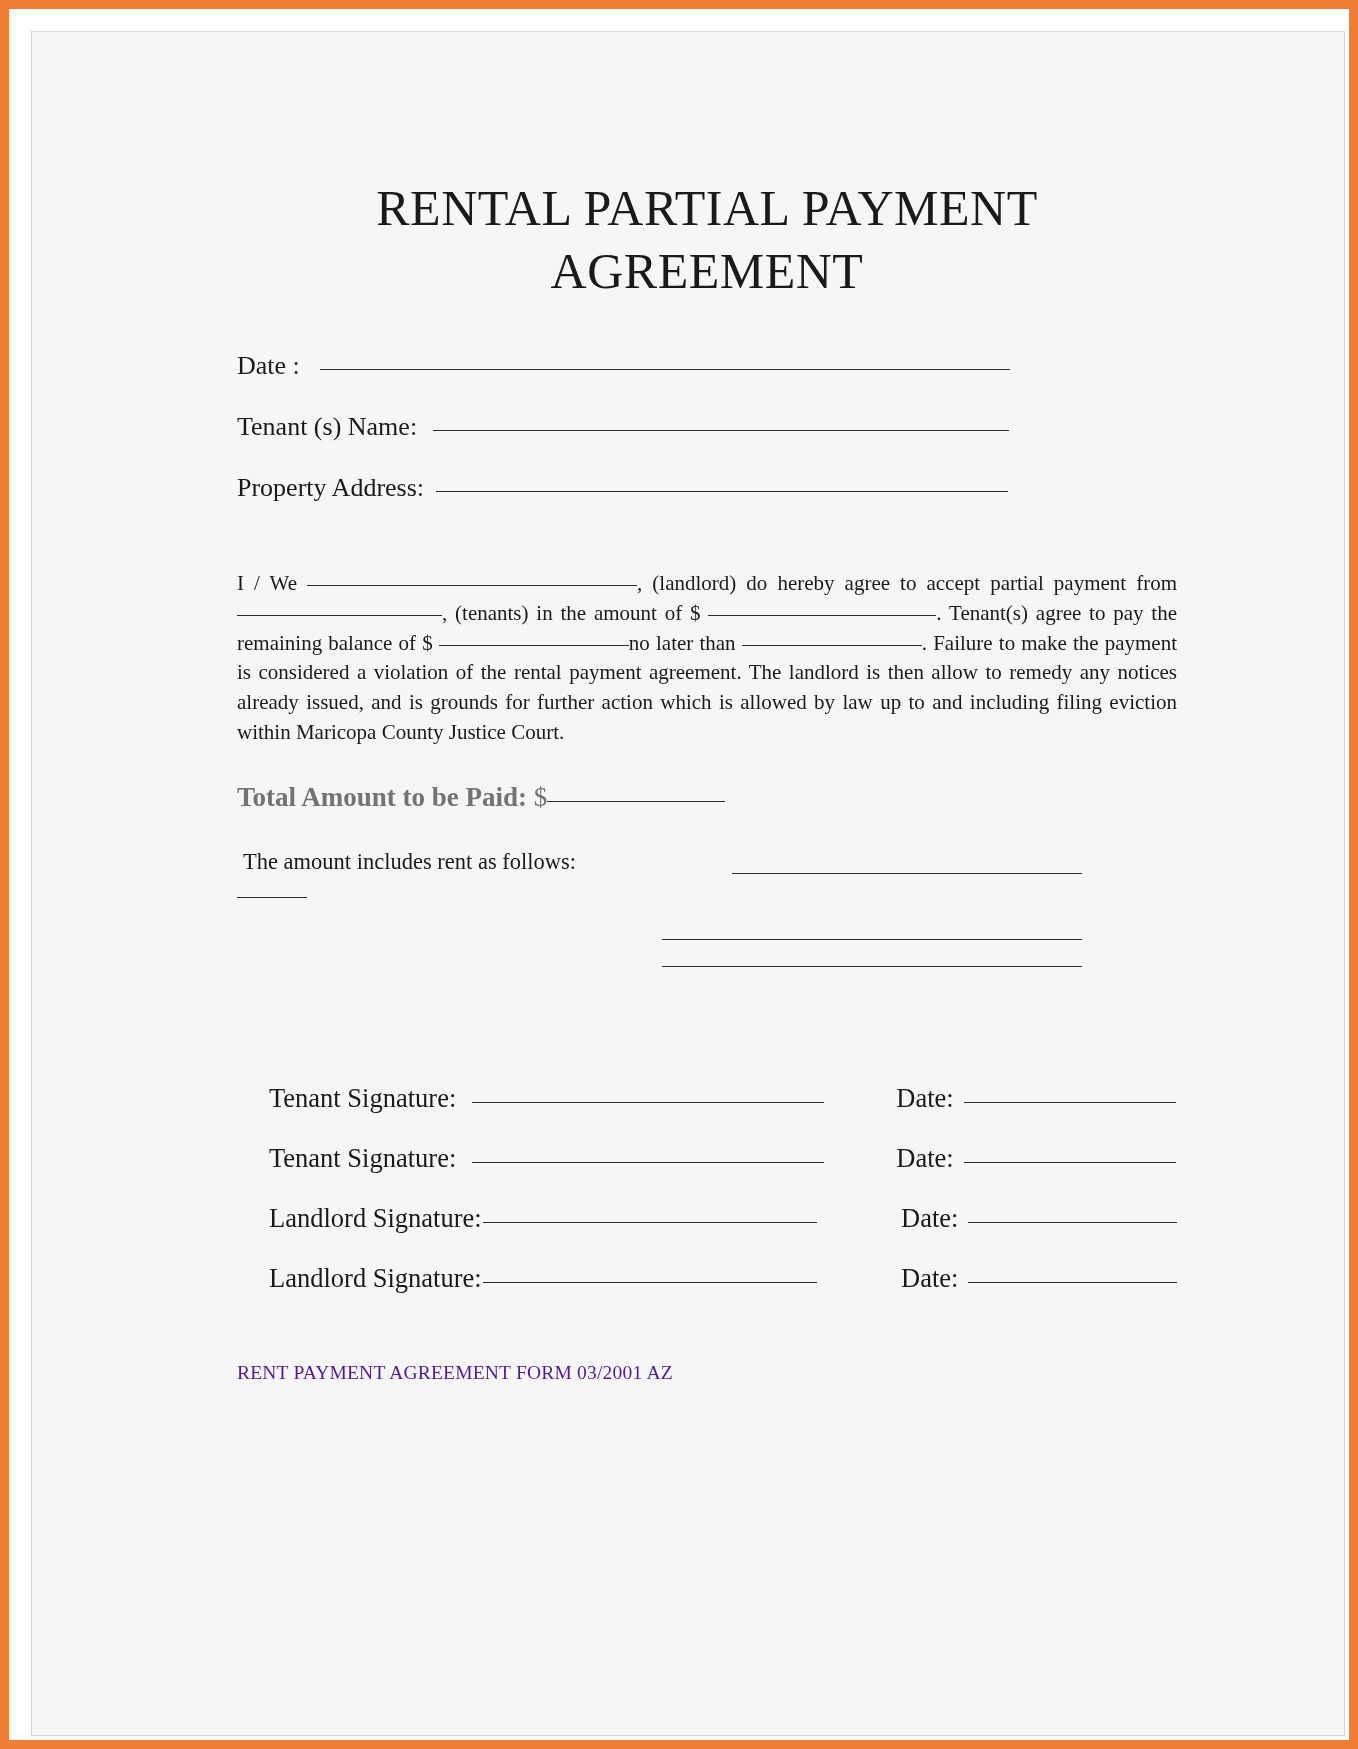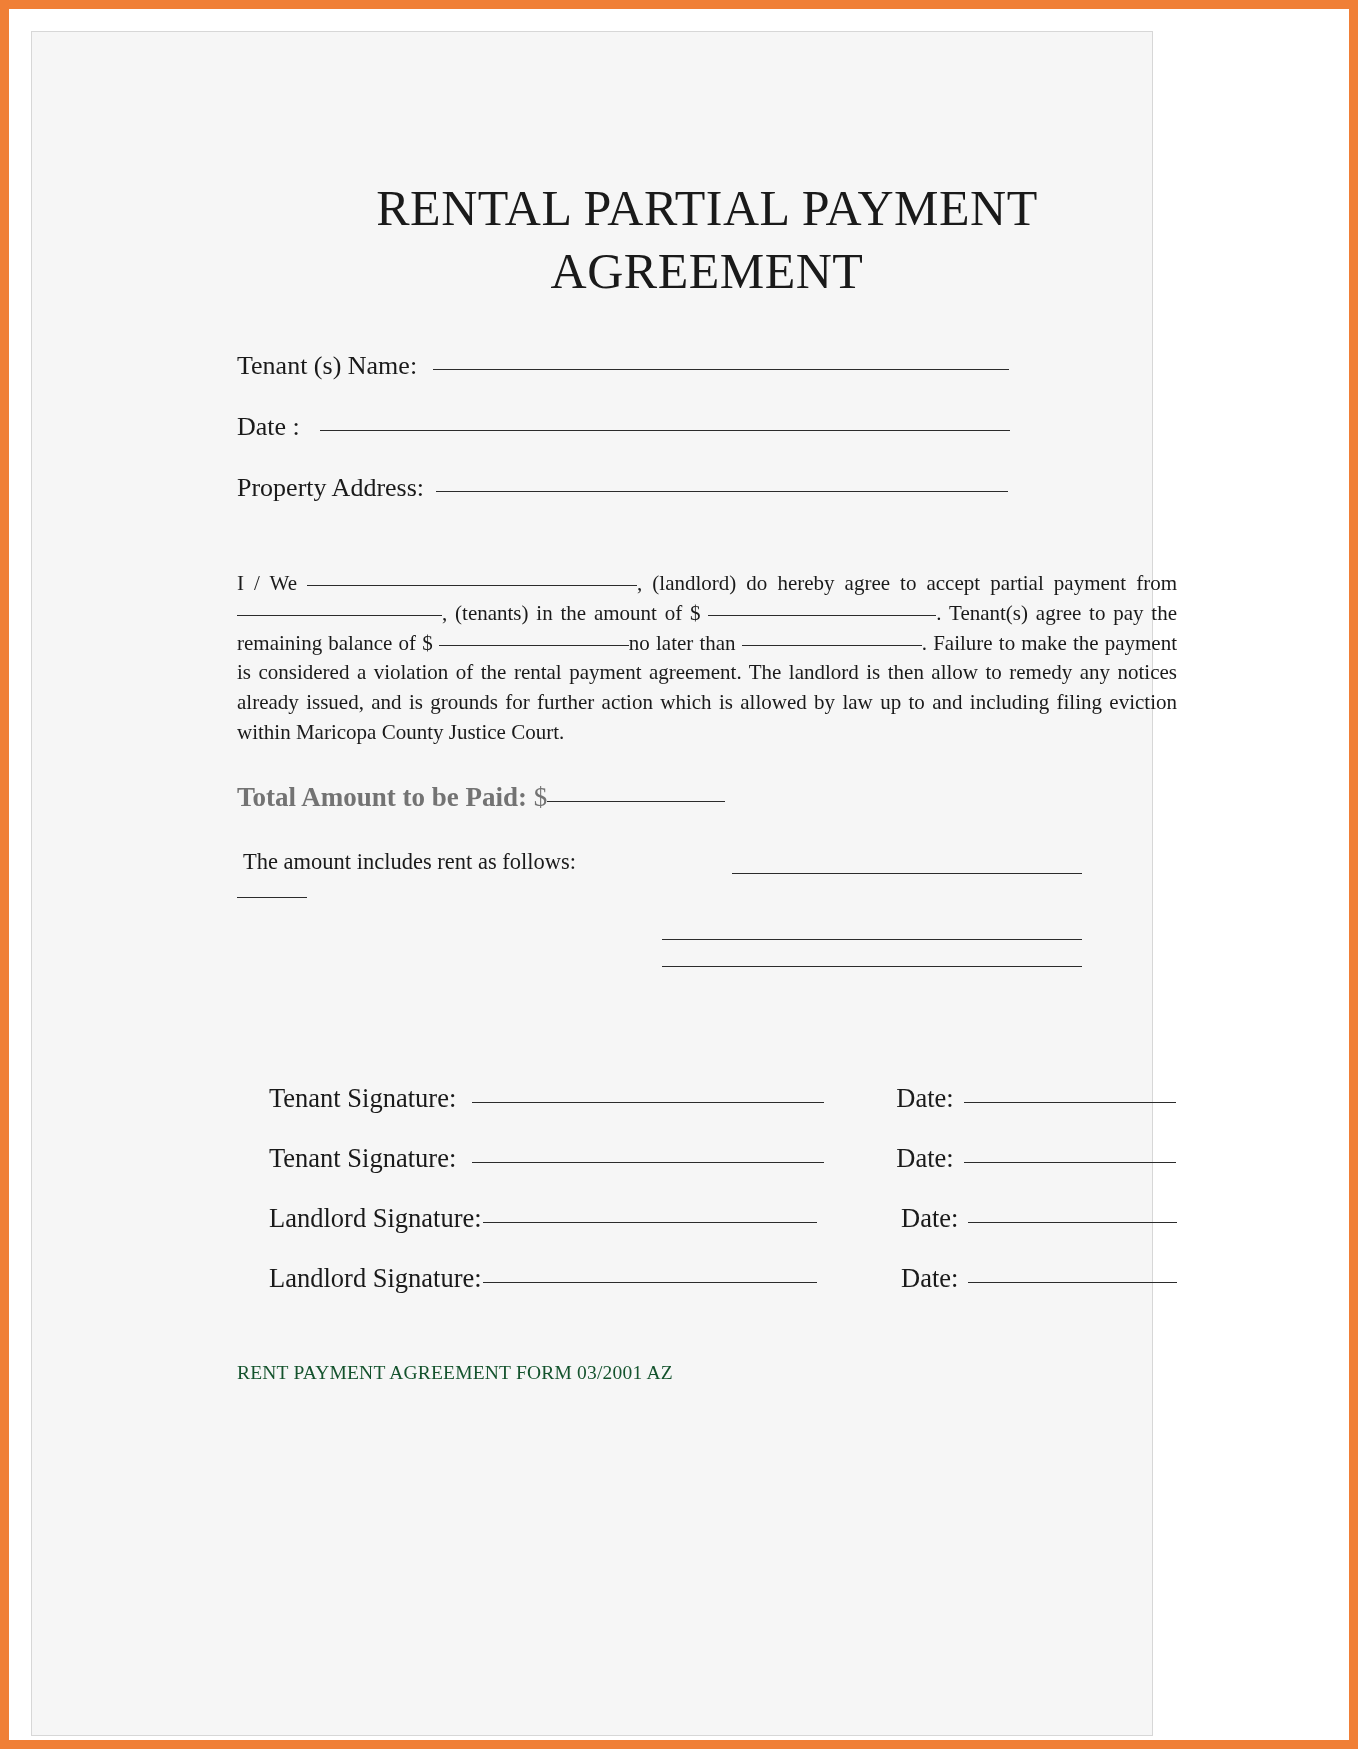--- a/index.html
+++ b/index.html
@@ -24,21 +24,21 @@
     box-sizing: border-box;
     border: 9px solid #f07f36;
     background: #ffffff;
   }
 
   
   .doc-sheet {
     position: absolute;
     left: 22px;
     top: 22px;
-    width: 1122px;
+    width: 1314px;
     height: 1705px;
     box-sizing: border-box;
     border: 1px solid #d7d7d7;
     background: #f6f6f6;
   }
 
   .doc-body {
     position: absolute;
     left: 205px;
     top: 0;
@@ -190,42 +190,42 @@
     text-align: right;
   }
   .date-label.shift-landlord { margin-left: 84px; }
   .sig-rule-date { width: 212px; margin-left: 10px; }
 
   
   .footer {
     margin-top: 68px;
     font-size: 19.5px;
     letter-spacing: 0.2px;
-    color: #14532d;
+    color: #4c1d95;
   }
 </style>
 </head>
 <body>
 
 <div class="page-frame">
   <div class="doc-sheet">
     <div class="doc-body">
 
       <h1 class="doc-title">RENTAL PARTIAL PAYMENT AGREEMENT</h1>
 
       <div class="field-block">
 
         <div class="field-row">
+          <span class="field-label">Date :</span>
+          <span class="rule rule-date"></span>
+        </div>
+
+        <div class="field-row">
           <span class="field-label">Tenant (s) Name:</span>
           <span class="rule rule-tenant"></span>
-        </div>
-
-        <div class="field-row">
-          <span class="field-label">Date :</span>
-          <span class="rule rule-date"></span>
         </div>
 
         <div class="field-row">
           <span class="field-label">Property Address:</span>
           <span class="rule rule-address"></span>
         </div>
 
       </div>
 
       <p class="para"><span>I / We</span> <span class="inline-rule ir-landlord"></span><span>, (landlord) do hereby agree to accept partial payment from</span>  <span class="inline-rule ir-from"></span><span>, (tenants) in the amount of  $</span> <span class="inline-rule ir-amount"></span><span>.   Tenant(s)  agree  to  pay  the  remaining  balance of $</span> <span class="inline-rule ir-balance"></span><span>no later than</span> <span class="inline-rule ir-later"></span><span>. Failure to make the payment is considered a violation of the rental payment agreement. The landlord is then allow to remedy any notices already issued, and is grounds for further action which is allowed by law up to and including filing eviction within Maricopa County Justice Court.</span></p>

